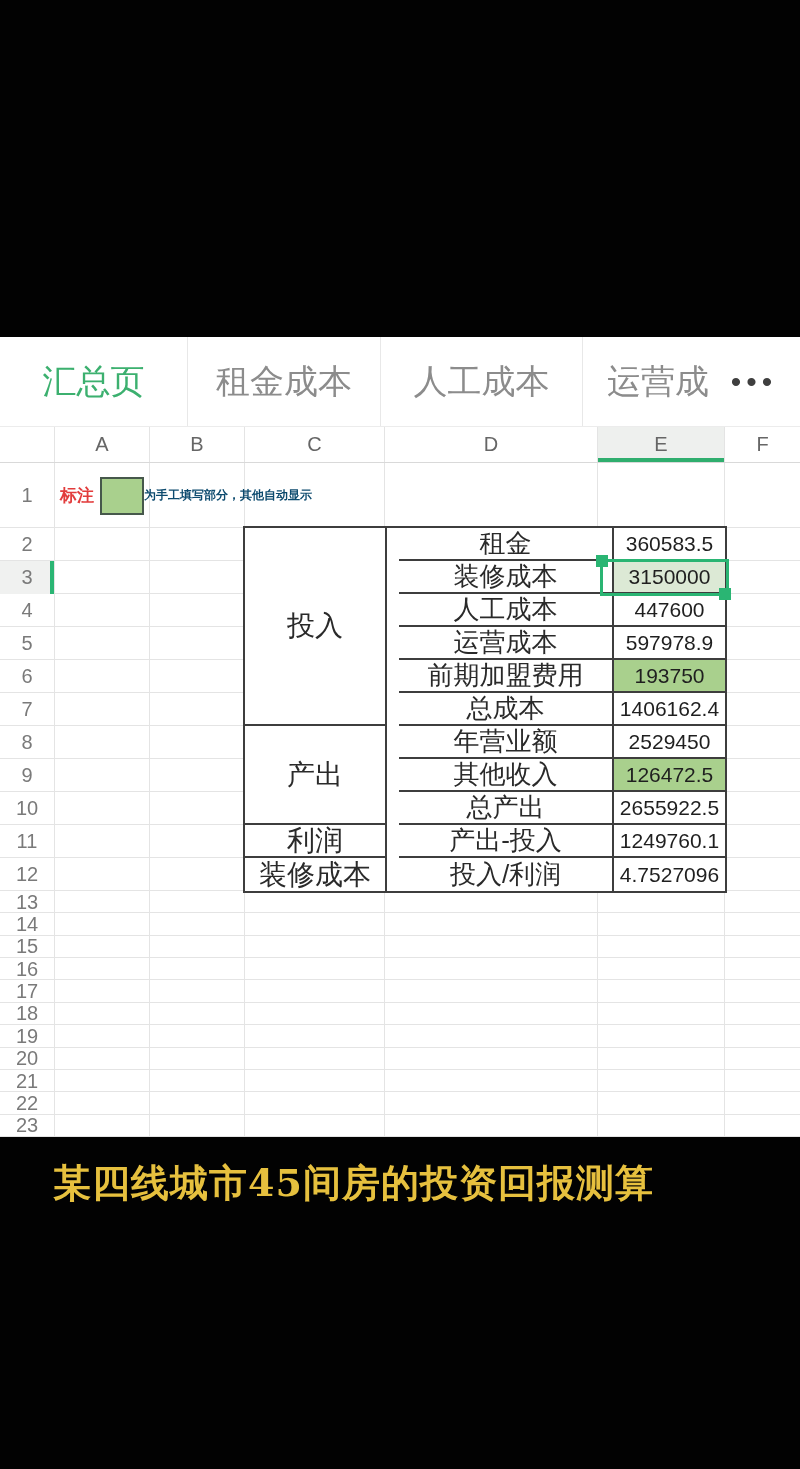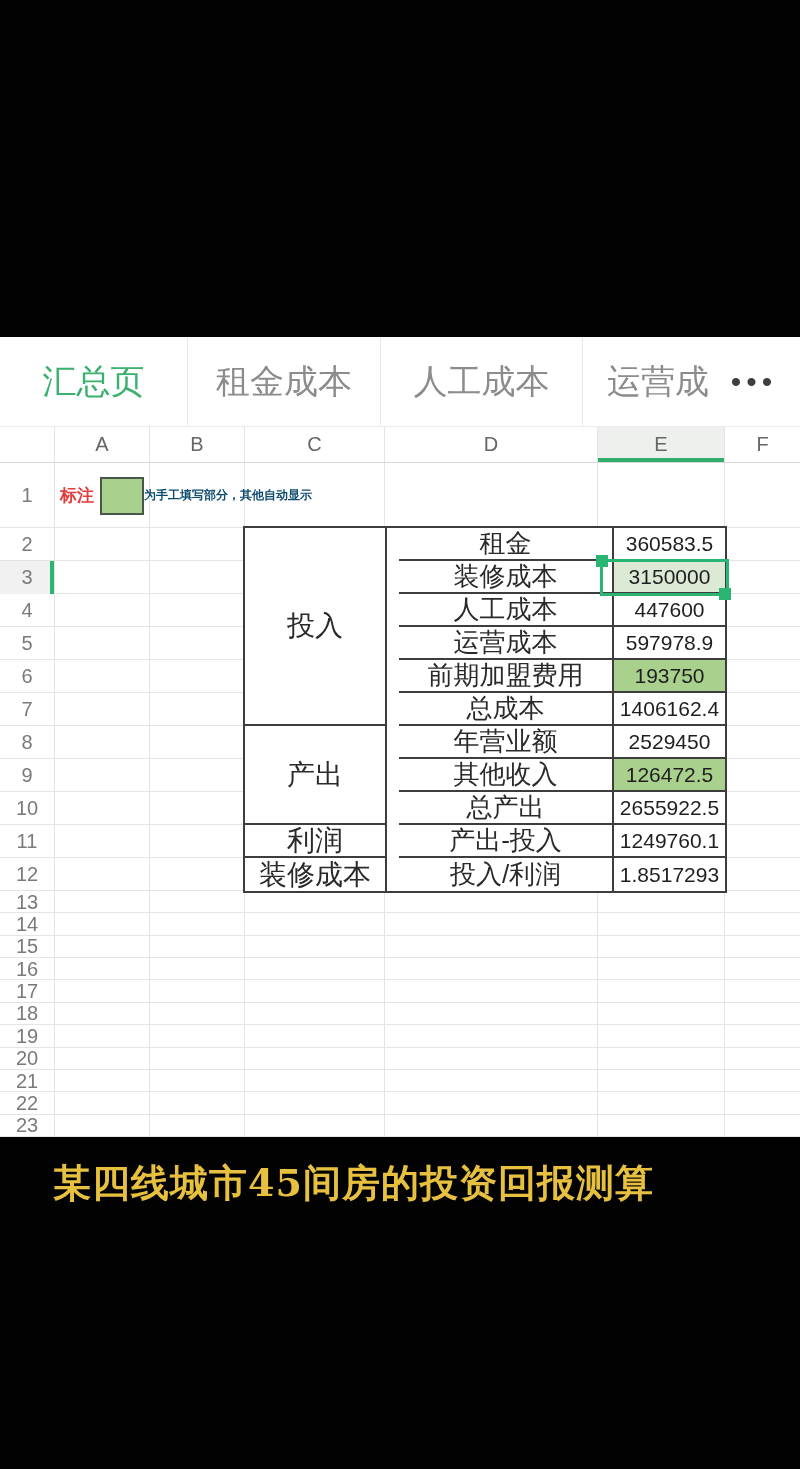--- a/index.html
+++ b/index.html
@@ -199,21 +199,21 @@
           <div class="trow">
             <div class="dcell">总产出</div>
             <div class="ecell">2655922.5</div>
           </div>
           <div class="trow">
             <div class="dcell">产出-投入</div>
             <div class="ecell">1249760.1</div>
           </div>
           <div class="trow">
             <div class="dcell">投入/利润</div>
-            <div class="ecell">1.8517293</div>
+            <div class="ecell">4.7527096</div>
           </div>
         </div>
       </div>
 
       <div class="selbox"></div>
       <div class="handle h-tl"></div>
       <div class="handle h-br"></div>
     </div>
   </div>
 

